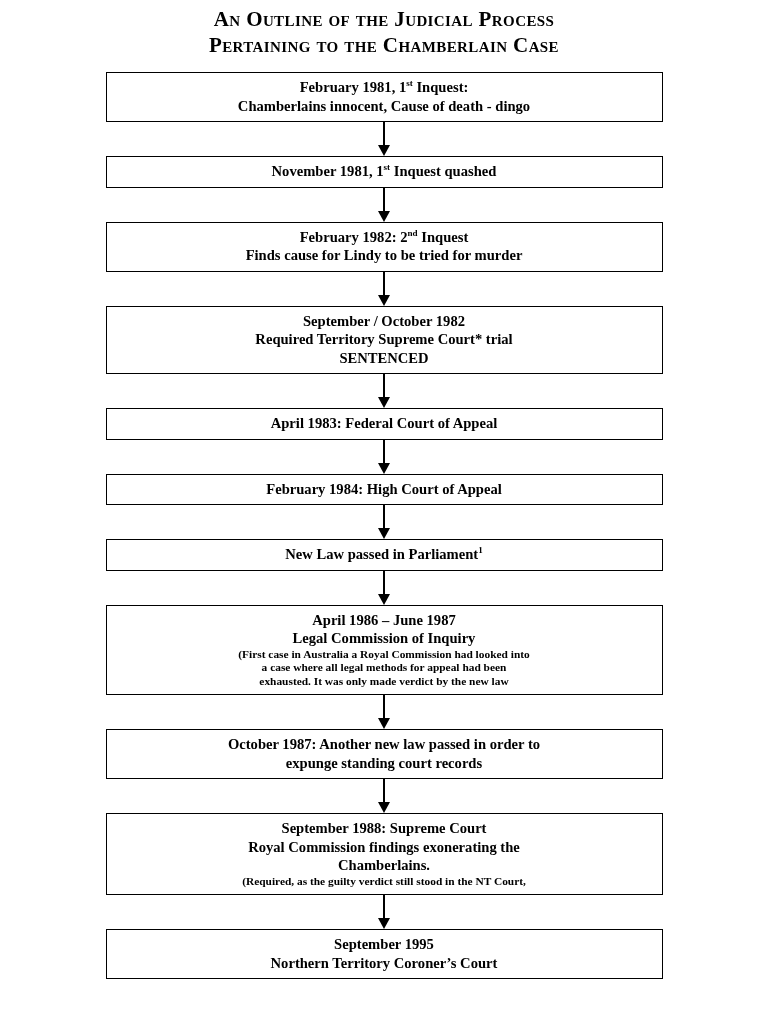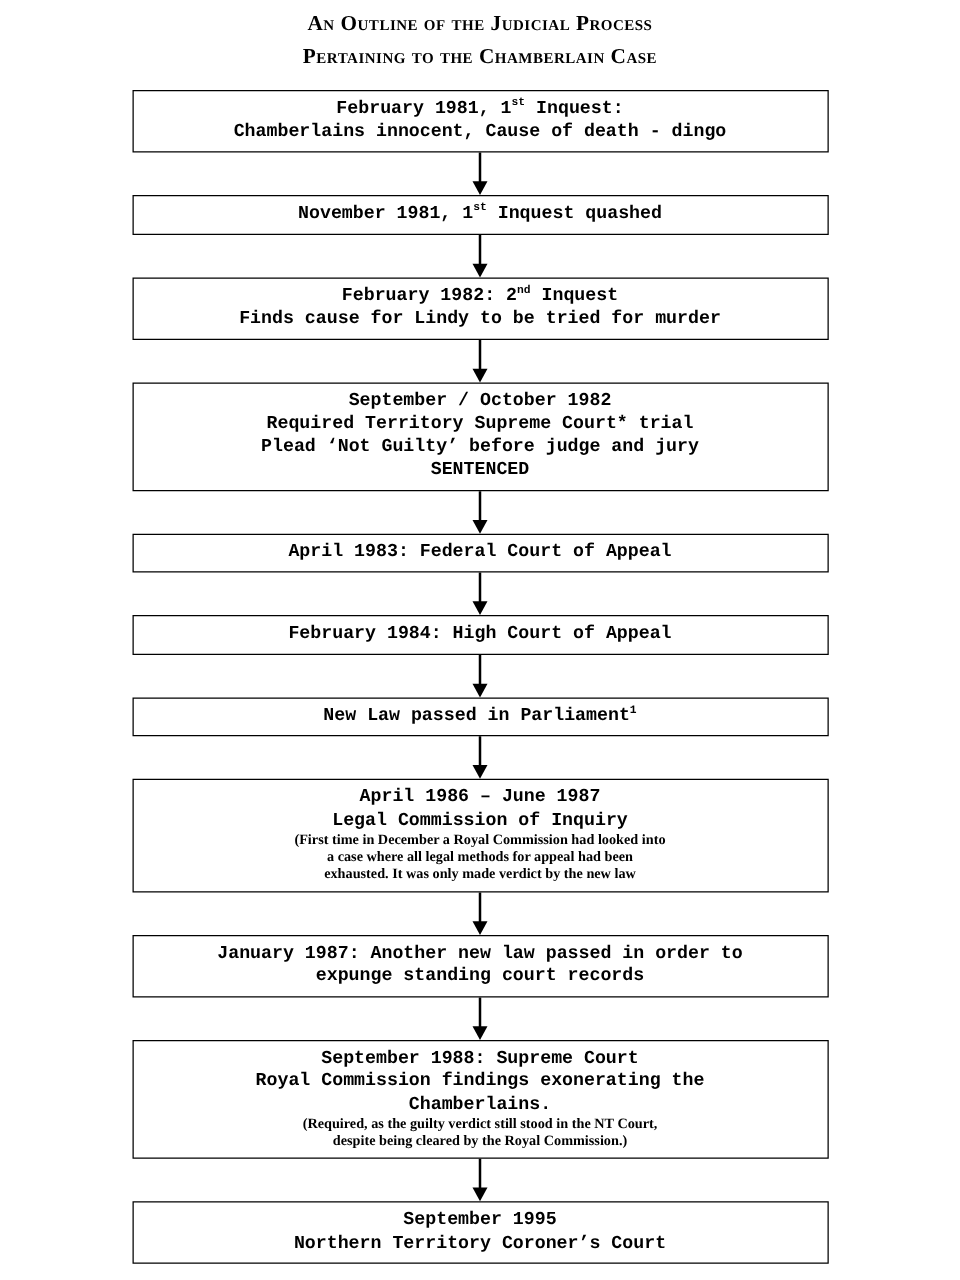--- a/index.html
+++ b/index.html
@@ -15,21 +15,21 @@
     color: #000000;
     overflow: hidden;
     position: relative;
   }
 
   
   .doc-title {
     text-align: center;
     font-weight: bold;
     font-variant: small-caps;
-    font-size: 17px;
+    font-size: 21px;
     line-height: 26px;
     letter-spacing: 0.4px;
     padding: 6px 20px 0 20px;
     margin: 0;
   }
   .doc-title .title-line {
     display: block;
     white-space: nowrap;
   }
 
@@ -48,21 +48,20 @@
     width: 557px;
     text-align: center;
     font-weight: bold;
     font-size: 14.6px;
     line-height: 18.5px;
     padding: 5px 6px 6px 6px;
   }
   .node .line {
     display: block;
     white-space: nowrap;
-    font-family: Liberation Mono, monospace;
   }
   .node .note {
     display: block;
     font-size: 11.4px;
     line-height: 13.6px;
     white-space: nowrap;
   }
   .node sup {
     font-size: 0.62em;
     vertical-align: super;
@@ -124,21 +123,20 @@
       <span class="line">February 1982: 2<sup>nd</sup> Inquest</span>
       <span class="line">Finds cause for Lindy to be tried for murder</span>
     </div>
     <div class="connector">
       <div class="stem"></div>
       <div class="head"></div>
     </div>
     <div class="node">
       <span class="line">September / October 1982</span>
       <span class="line">Required Territory Supreme Court* trial</span>
-      <span class="line">Plead ‘Not Guilty’ before judge and jury</span>
       <span class="line">SENTENCED</span>
     </div>
     <div class="connector">
       <div class="stem"></div>
       <div class="head"></div>
     </div>
     <div class="node">
       <span class="line">April 1983: Federal Court of Appeal</span>
     </div>
     <div class="connector">
@@ -155,42 +153,41 @@
     <div class="node">
       <span class="line">New Law passed in Parliament<sup>1</sup></span>
     </div>
     <div class="connector">
       <div class="stem"></div>
       <div class="head"></div>
     </div>
     <div class="node">
       <span class="line">April 1986 – June 1987</span>
       <span class="line">Legal Commission of Inquiry</span>
-      <span class="note">(First time in December a Royal Commission had looked into</span>
+      <span class="note">(First case in Australia a Royal Commission had looked into</span>
       <span class="note">a case where all legal methods for appeal had been</span>
       <span class="note">exhausted. It was only made verdict by the new law</span>
     </div>
     <div class="connector">
       <div class="stem"></div>
       <div class="head"></div>
     </div>
     <div class="node">
-      <span class="line">January 1987: Another new law passed in order to</span>
+      <span class="line">October 1987: Another new law passed in order to</span>
       <span class="line">expunge standing court records</span>
     </div>
     <div class="connector">
       <div class="stem"></div>
       <div class="head"></div>
     </div>
     <div class="node">
       <span class="line">September 1988: Supreme Court</span>
       <span class="line">Royal Commission findings exonerating the</span>
       <span class="line">Chamberlains.</span>
       <span class="note">(Required, as the guilty verdict still stood in the NT Court,</span>
-      <span class="note">despite being cleared by the Royal Commission.)</span>
     </div>
     <div class="connector">
       <div class="stem"></div>
       <div class="head"></div>
     </div>
     <div class="node">
       <span class="line">September 1995</span>
       <span class="line">Northern Territory Coroner’s Court</span>
     </div>
   </div>

